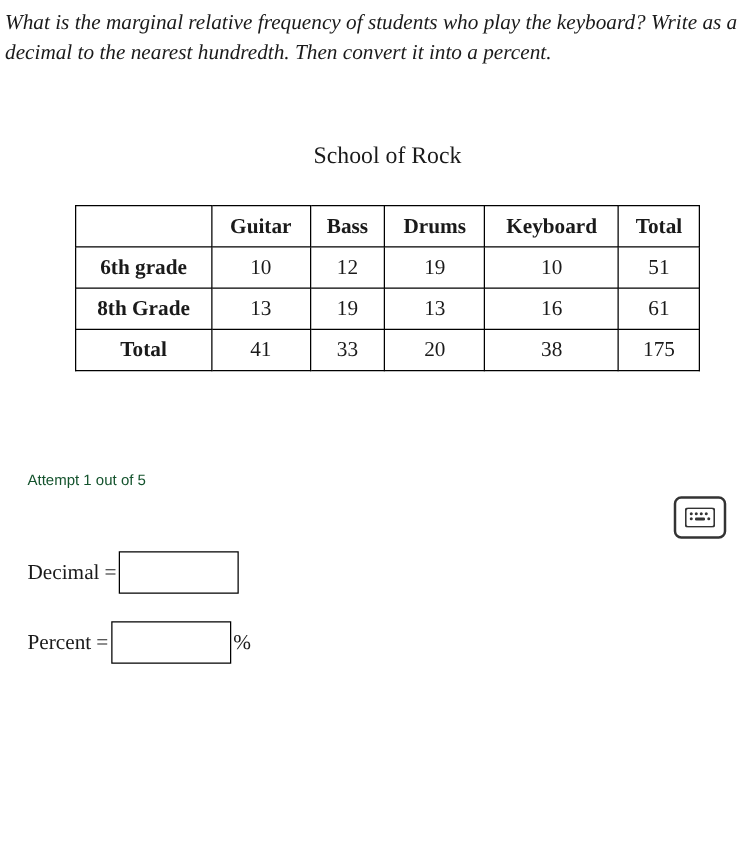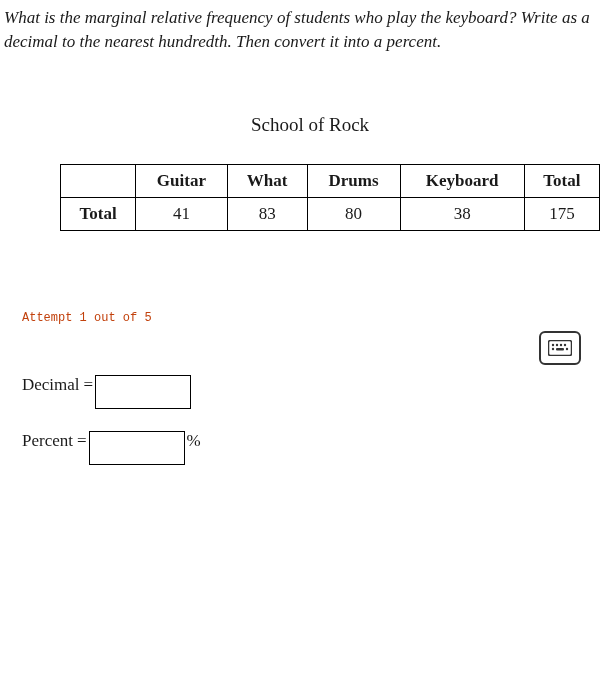--- a/index.html
+++ b/index.html
@@ -20,21 +20,21 @@
       margin: 60px 0 0 60px;
     }
     .table-title {
       text-align: center;
       font-size: 19px;
       margin-bottom: 28px;
       width: 500px;
     }
     table {
       border-collapse: collapse;
-      width: 540px;
+      width: 500px;
     }
     th, td {
       border: 1px solid #000;
       text-align: center;
       font-size: 17px;
       padding: 6px 8px;
       font-weight: normal;
     }
     thead th {
       font-weight: bold;
@@ -49,23 +49,23 @@
     .answer-section {
       margin: 80px 0 0 22px;
       position: relative;
     }
     .answer-label {
       font-weight: bold;
       font-size: 17px;
     }
     .attempt {
       font-size: 12px;
-      color: #c2410c;
+      color: #14532d;
       margin-top: 10px;
-      font-family: Liberation Mono, monospace;
+      font-family: Liberation Sans, sans-serif;
     }
     .keypad-btn {
       position: absolute;
       right: 20px;
       top: 20px;
       width: 42px;
       height: 34px;
       border: 2px solid #333;
       border-radius: 6px;
       background: #fff;
@@ -73,20 +73,21 @@
       align-items: center;
       justify-content: center;
       cursor: pointer;
     }
     .keypad-btn svg { display: block; }
     .inputs {
       margin: 50px 0 0 22px;
     }
     .input-row {
       display: flex;
+      align-items: center;
       margin-bottom: 22px;
       font-size: 17px;
     }
     .input-row label { margin-right: 2px; }
     .eq { margin: 0 2px 0 2px; }
     .input-row input {
       width: 96px;
       height: 34px;
       border: 1.5px solid #000;
       font-size: 15px;
@@ -100,32 +101,48 @@
 
 <div class="question">What is the marginal relative frequency of students who play the keyboard? Write as a decimal to the nearest hundredth. Then convert it into a percent.</div>
 
 <div class="table-wrap">
   <div class="table-title">School of Rock</div>
   <table>
     <thead>
       <tr>
         <th></th>
         <th>Guitar</th>
-        <th>What</th>
+        <th>Bass</th>
         <th>Drums</th>
         <th>Keyboard</th>
         <th>Total</th>
       </tr>
     </thead>
     <tbody>
       <tr>
+        <td>6th grade</td>
+        <td>10</td>
+        <td>12</td>
+        <td>19</td>
+        <td>10</td>
+        <td>51</td>
+      </tr>
+      <tr>
+        <td>8th Grade</td>
+        <td>13</td>
+        <td>19</td>
+        <td>13</td>
+        <td>16</td>
+        <td>61</td>
+      </tr>
+      <tr>
         <td>Total</td>
         <td>41</td>
-        <td>83</td>
-        <td>80</td>
+        <td>33</td>
+        <td>20</td>
         <td>38</td>
         <td>175</td>
       </tr>
     </tbody>
   </table>
 </div>
 
 <div class="answer-section">
   <div class="attempt">Attempt 1 out of 5</div>
   <div class="keypad-btn">

